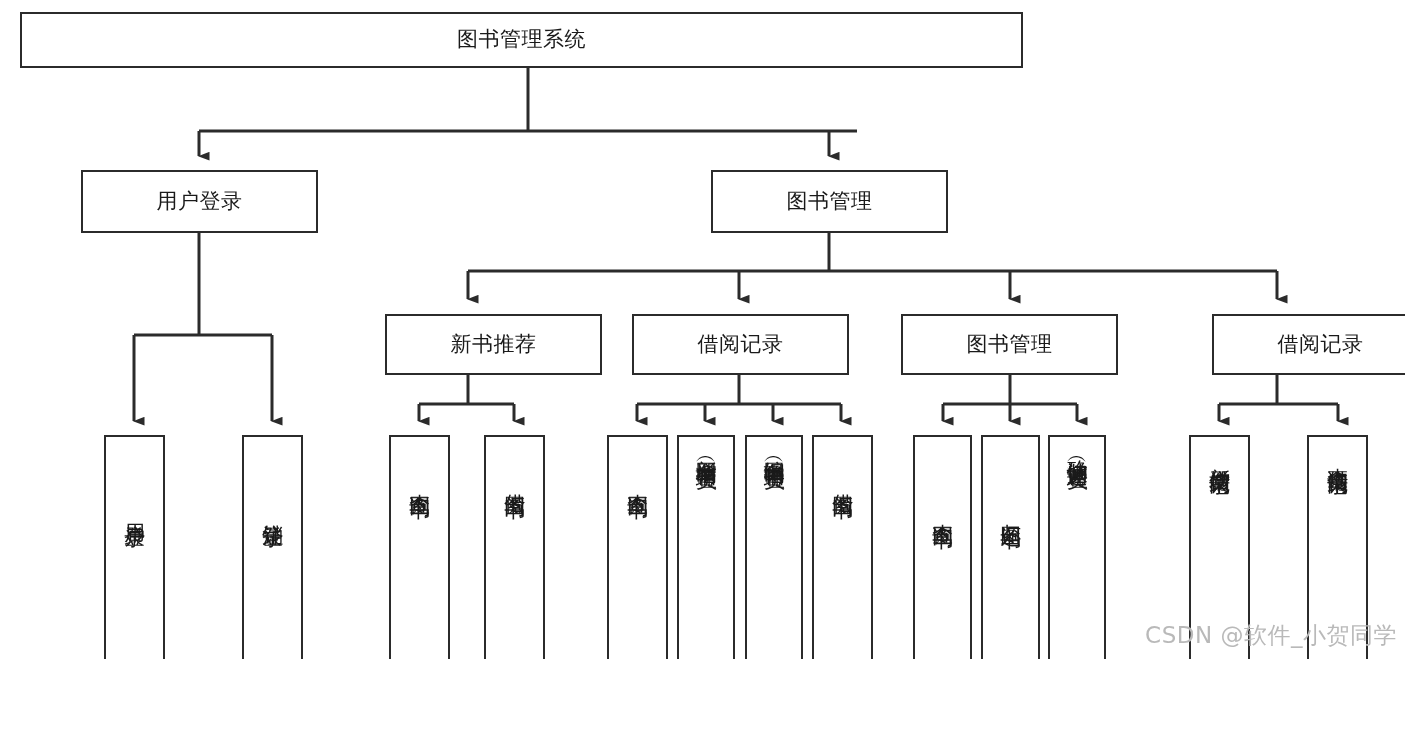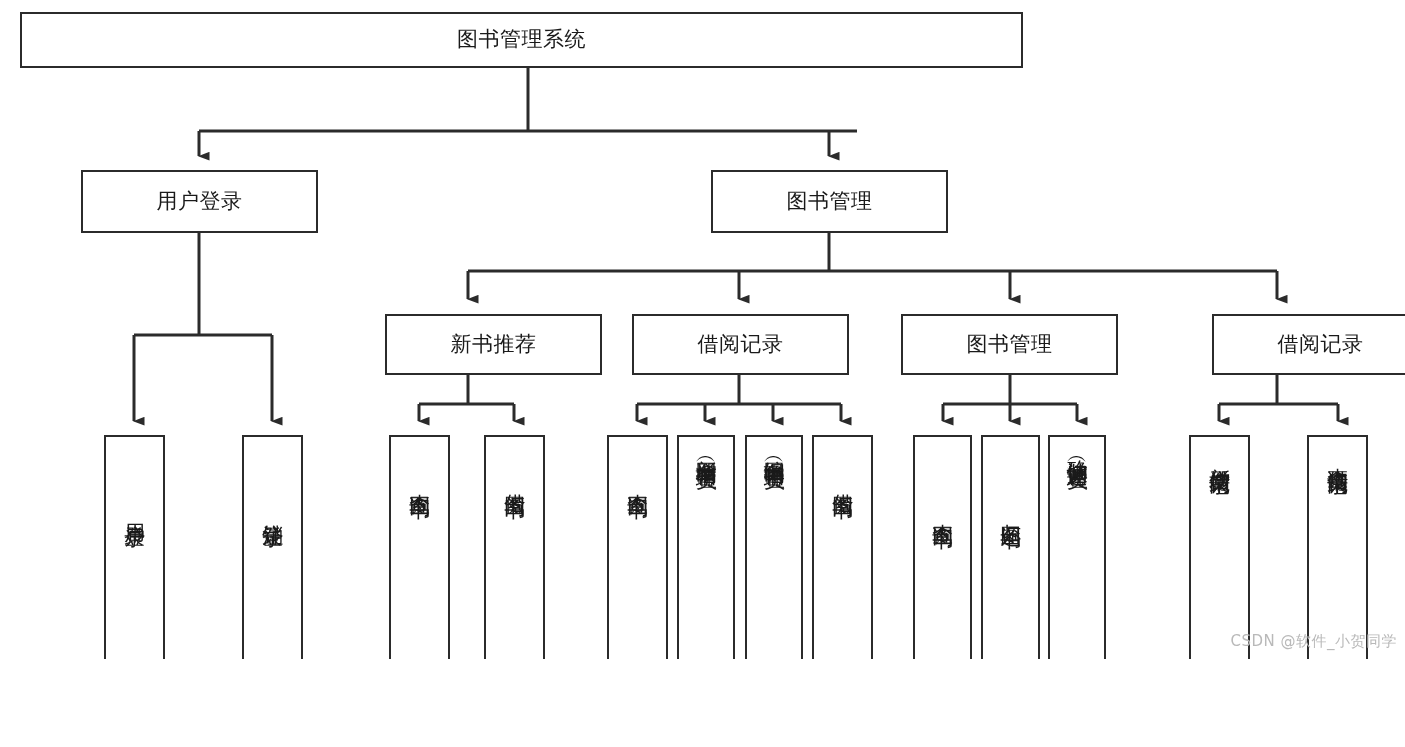--- a/index.html
+++ b/index.html
@@ -59,21 +59,21 @@
     white-space: nowrap;
   }
   .node.vert.padtop-lg { padding-top: 70px; }
   .node.vert.padtop-md { padding-top: 40px; }
   .node.vert.padtop-sm { padding-top: 14px; }
   .node.vert.padtop-xs { padding-top: 6px; }
   #watermark {
     position: absolute;
     right: 8px;
     bottom: 8px;
-    font-size: 15px;
+    font-size: 23px;
     color: #b9b9b9;
     letter-spacing: 0.5px;
     white-space: nowrap;
   }
 </style>
 </head>
 <body>
 
 <div id="canvas">
 

